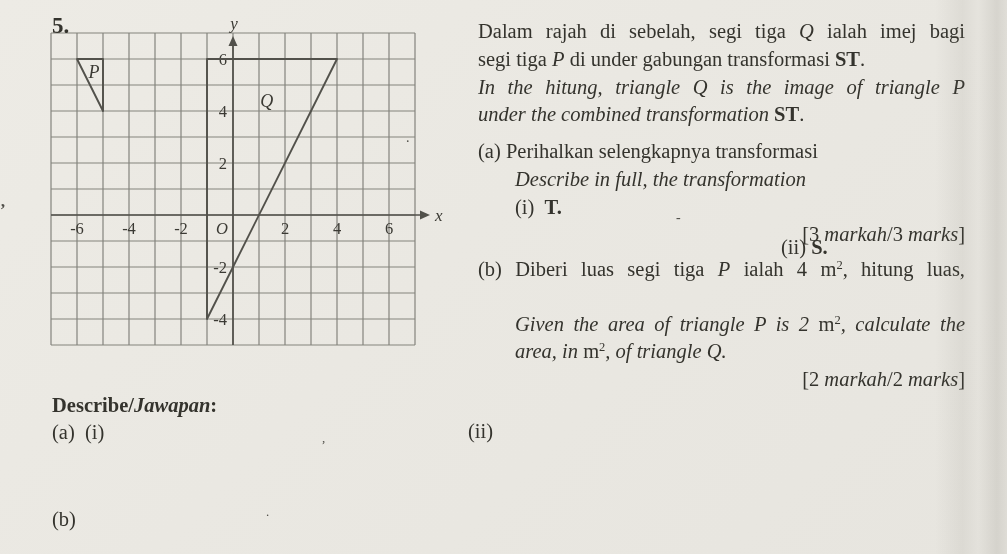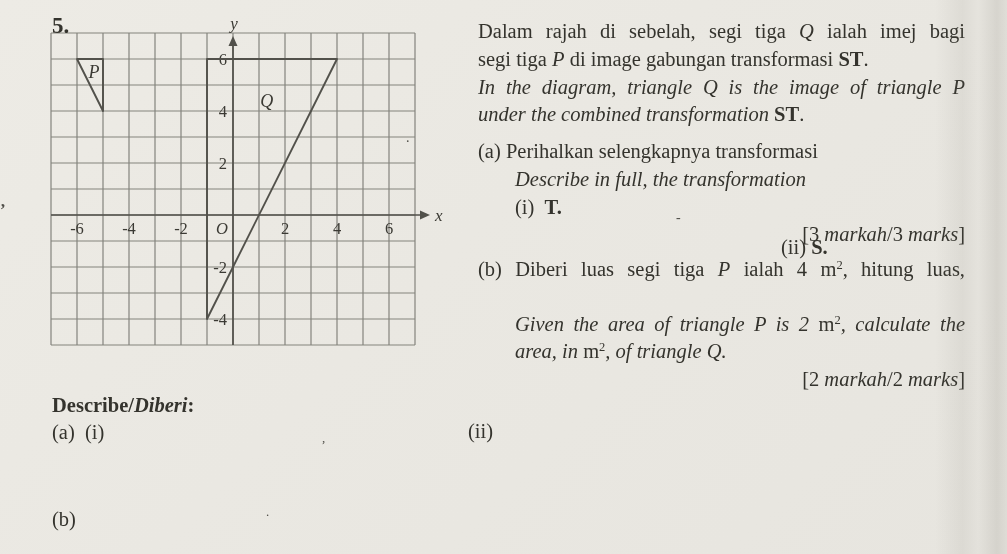--- a/index.html
+++ b/index.html
@@ -85,33 +85,33 @@
         <text font-style="italic" font-size="17" x="234" y="29" text-anchor="middle">y</text>
       </g>
       <polygon points="77,59 103,59 103,111" fill="none" stroke="#52514b" stroke-width="1.9" stroke-linejoin="round"></polygon>
       <text font-style="italic" font-size="18" fill="#3b3a34" text-anchor="middle" x="93.9" y="78">P</text>
       <polygon points="207,319 207,59 337,59" fill="none" stroke="#52514b" stroke-width="1.9" stroke-linejoin="round"></polygon>
       <text font-style="italic" font-size="18" fill="#3b3a34" text-anchor="middle" x="266.8" y="106.6">Q</text>
     </svg>
   <div id="text-layer">
       <div class="line" style="left: 52px; top: 12px; font-size: 23px;"><span class="b">5.</span></div>
       <div class="line j" style="left: 478px; top: 18px; width: 487px;"><span>Dalam rajah di sebelah, segi tiga </span><span class="i">Q</span><span> ialah imej bagi</span></div>
-      <div class="line" style="left: 478px; top: 46px;"><span>segi tiga </span><span class="i">P</span><span> di image gabungan transformasi </span><span class="b">ST</span><span>.</span></div>
-      <div class="line j" style="left: 478px; top: 74px; width: 487px;"><span class="i">In the diagram, triangle </span><span class="i">Q</span><span class="i"> is the image of triangle </span><span class="i">P</span></div>
+      <div class="line" style="left: 478px; top: 46px;"><span>segi tiga </span><span class="i">P</span><span> di under gabungan transformasi </span><span class="b">ST</span><span>.</span></div>
+      <div class="line j" style="left: 478px; top: 74px; width: 487px;"><span class="i">In the hitung, triangle </span><span class="i">Q</span><span class="i"> is the image of triangle </span><span class="i">P</span></div>
       <div class="line" style="left: 478px; top: 138px;"><span>(a) </span><span>Perihalkan selengkapnya transformasi</span></div>
       <div class="line" style="left: 478px; top: 101px;"><span class="i">under the combined transformation </span><span class="b">ST</span><span>.</span></div>
       <div class="line" style="left: 515px; top: 166px; text-align: center;"><span class="i">Describe in full, the transformation</span></div>
       <div class="line" style="left: 515px; top: 194px;"><span>(i)&nbsp; </span><span class="b">T.</span></div>
       <div class="line" style="left: 781px; top: 194px; margin-top: 40px;"><span>(ii) </span><span class="b">S.</span></div>
       <div class="line r" style="left: 478px; top: 221px; width: 487px;"><span>[3 </span><span class="i">markah</span><span>/3 </span><span class="i">marks</span><span>]</span></div>
       <div class="line j" style="left: 478px; top: 256px; width: 487px;"><span>(b) </span><span>Diberi luas segi tiga </span><span class="i">P</span><span> ialah 4 m</span><span class="p">2</span><span>, hitung luas,</span></div>
       <div class="line j" style="left: 515px; top: 311px; width: 450px;"><span class="i">Given the area of triangle </span><span class="i">P</span><span class="i"> is 2 </span><span>m</span><span class="p">2</span><span class="i">, calculate the</span></div>
       <div class="line" style="left: 515px; top: 338px; text-align: center;"><span class="i">area, in </span><span>m</span><span class="p">2</span><span class="i">, of triangle </span><span class="i">Q</span><span class="i">.</span></div>
       <div class="line r" style="left: 478px; top: 366px; width: 487px;"><span>[2 </span><span class="i">markah</span><span>/2 </span><span class="i">marks</span><span>]</span></div>
-      <div class="line" style="left: 52px; top: 392px;"><span class="b">Describe/</span><span class="b i">Diberi</span><span class="b">:</span></div>
+      <div class="line" style="left: 52px; top: 392px;"><span class="b">Describe/</span><span class="b i">Jawapan</span><span class="b">:</span></div>
       <div class="line" style="left: 52px; top: 419px;"><span>(a)&nbsp; (i)</span></div>
       <div class="line" style="left: 468px; top: 418px;"><span>(ii)</span></div>
       <div class="line" style="left: 52px; top: 506px;"><span>(b)</span></div>
       <div class="line artifact" style="left: 0px; top: 196px; font-size: 17px;"><span class="b">’</span></div>
       <div class="line artifact" style="left: 676px; top: 204px; font-size: 14px;"><span>-</span></div>
       <div class="line artifact" style="left: 406px; top: 124px; font-size: 14px;"><span>.</span></div>
       <div class="line artifact" style="left: 322px; top: 424px; font-size: 13px;"><span>,</span></div>
       <div class="line artifact" style="left: 266px; top: 498px; font-size: 13px;"><span>.</span></div>
     </div>
   <div class="edge-shadow"></div>

